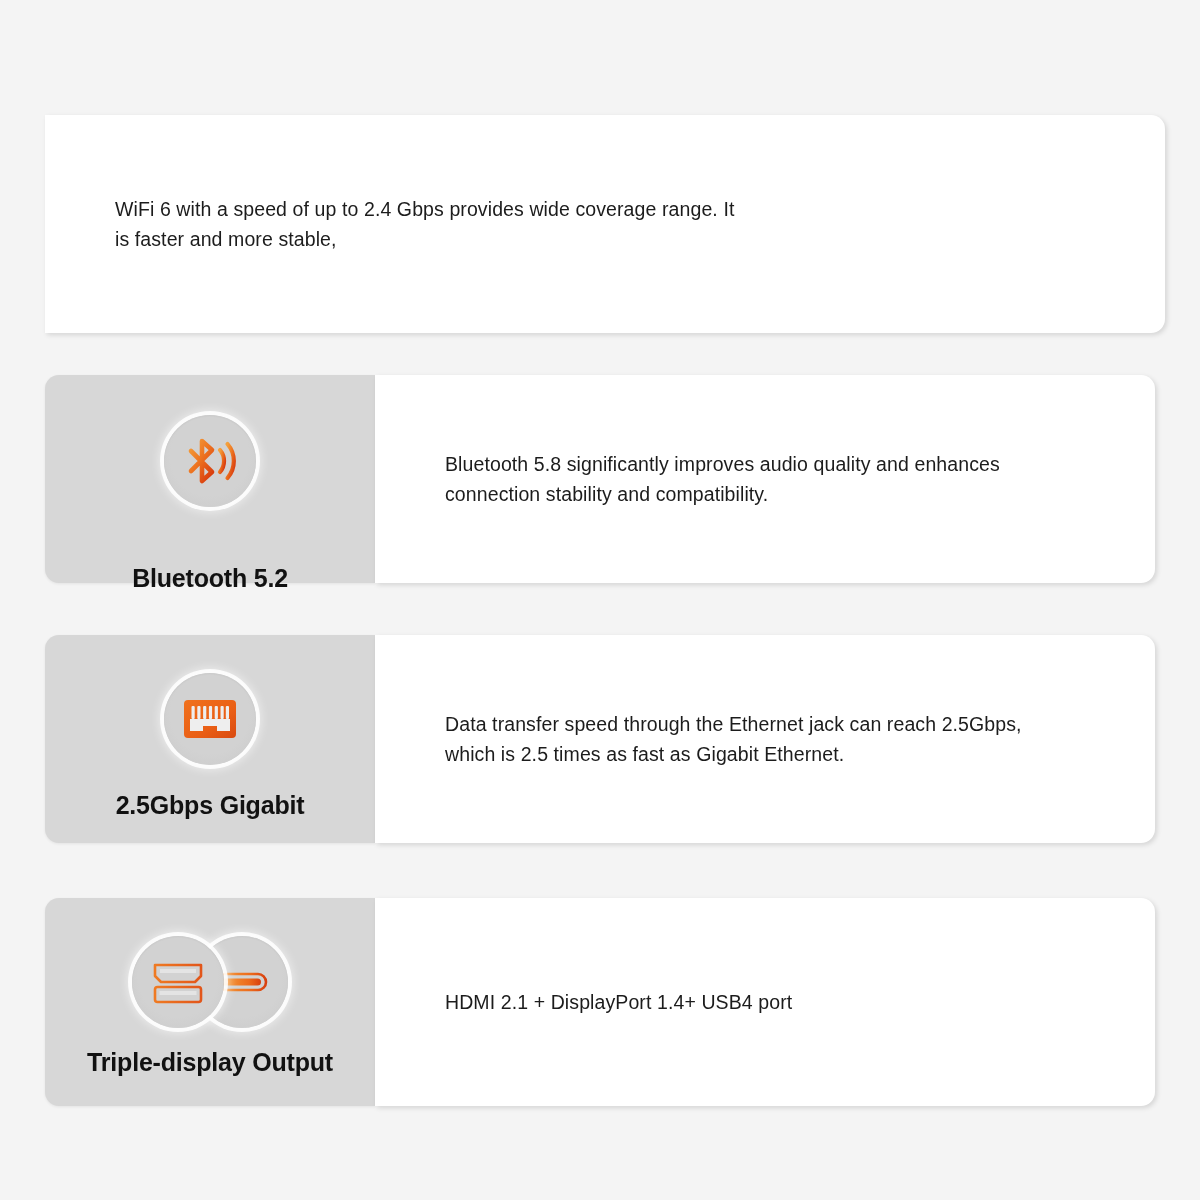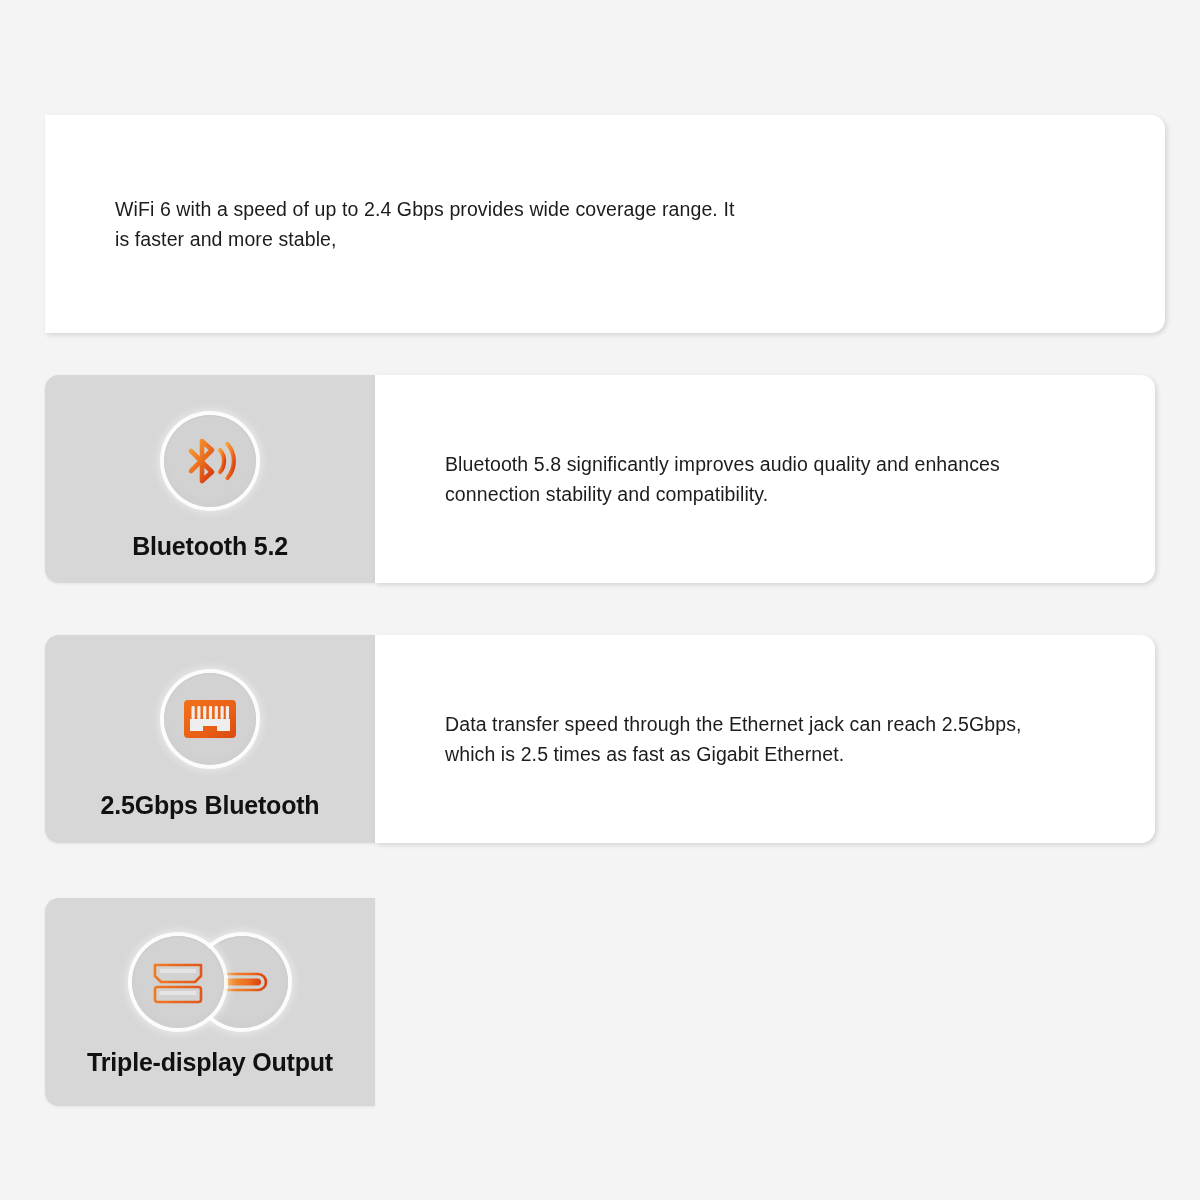--- a/index.html
+++ b/index.html
@@ -103,21 +103,21 @@
 
 <div class="page">
 
   <div class="feature-card" style="left:45px; top:115px; width:1120px; height:218px;">
     <div class="card-right">
       <div class="desc">WiFi 6 with a speed of up to 2.4 Gbps provides wide coverage range. It is faster and more stable,</div>
     </div>
   </div>
 
   <div class="feature-card" style="left:45px; top:375px; width:1110px; height:208px;">
-    <div class="card-left" style="width:330px;">
+    <div class="card-left" style="width:330px;gap:32px;">
       <div class="icon-wrap" style="margin-top:40px;">
         <div class="icon-circle">
           <svg width="62" height="54" viewBox="0 0 62 54" aria-hidden="true">
             <defs>
               <linearGradient id="og2" x1="0" y1="0" x2="0.8" y2="1">
                 <stop offset="0%" stop-color="#f4a03c"></stop>
                 <stop offset="50%" stop-color="#ed7320"></stop>
                 <stop offset="100%" stop-color="#d93e0f"></stop>
               </linearGradient>
             </defs>
@@ -153,21 +153,21 @@
               <rect x="21.1" y="11" width="3.2" height="13" rx="1"></rect>
               <rect x="26.9" y="11" width="3.2" height="13" rx="1"></rect>
               <rect x="32.7" y="11" width="3.2" height="13" rx="1"></rect>
               <rect x="38.5" y="11" width="3.2" height="13" rx="1"></rect>
               <rect x="43.8" y="11" width="3.2" height="13" rx="1"></rect>
             </g>
             <path d="M8 24 L48 24 L48 36 L35 36 L35 31 L21 31 L21 36 L8 36 Z" fill="#eeeeee"></path>
           </svg>
         </div>
       </div>
-      <div class="card-label" style="margin-top:26px;">2.5Gbps Bluetooth</div>
+      <div class="card-label" style="margin-top:26px;">2.5Gbps Gigabit</div>
     </div>
     <div class="card-right">
       <div class="desc">Data transfer speed through the Ethernet jack can reach 2.5Gbps, which is 2.5 times as fast as Gigabit Ethernet.</div>
     </div>
   </div>
 
   <div class="feature-card" style="left:45px; top:898px; width:1110px; height:208px;">
     <div class="card-left" style="width:330px;">
       <div class="icon-wrap" style="margin-top:38px;">
         <div class="icon-circle dual">
@@ -193,15 +193,18 @@
                 <stop offset="100%" stop-color="#d8400f"></stop>
               </linearGradient>
             </defs>
             <rect x="3" y="7" width="50" height="16" rx="8" fill="none" stroke="url(#og5)" stroke-width="2.6"></rect>
             <rect x="8" y="11.5" width="40" height="7" rx="3.5" fill="url(#og5)"></rect>
           </svg>
         </div>
       </div>
       <div class="card-label" style="margin-top:20px;">Triple-display Output</div>
     </div>
+    <div class="card-right">
+      <div class="desc">HDMI 2.1 + DisplayPort 1.4+ USB4 port</div>
+    </div>
   </div>
 
 </div>
 
 </body></html>

